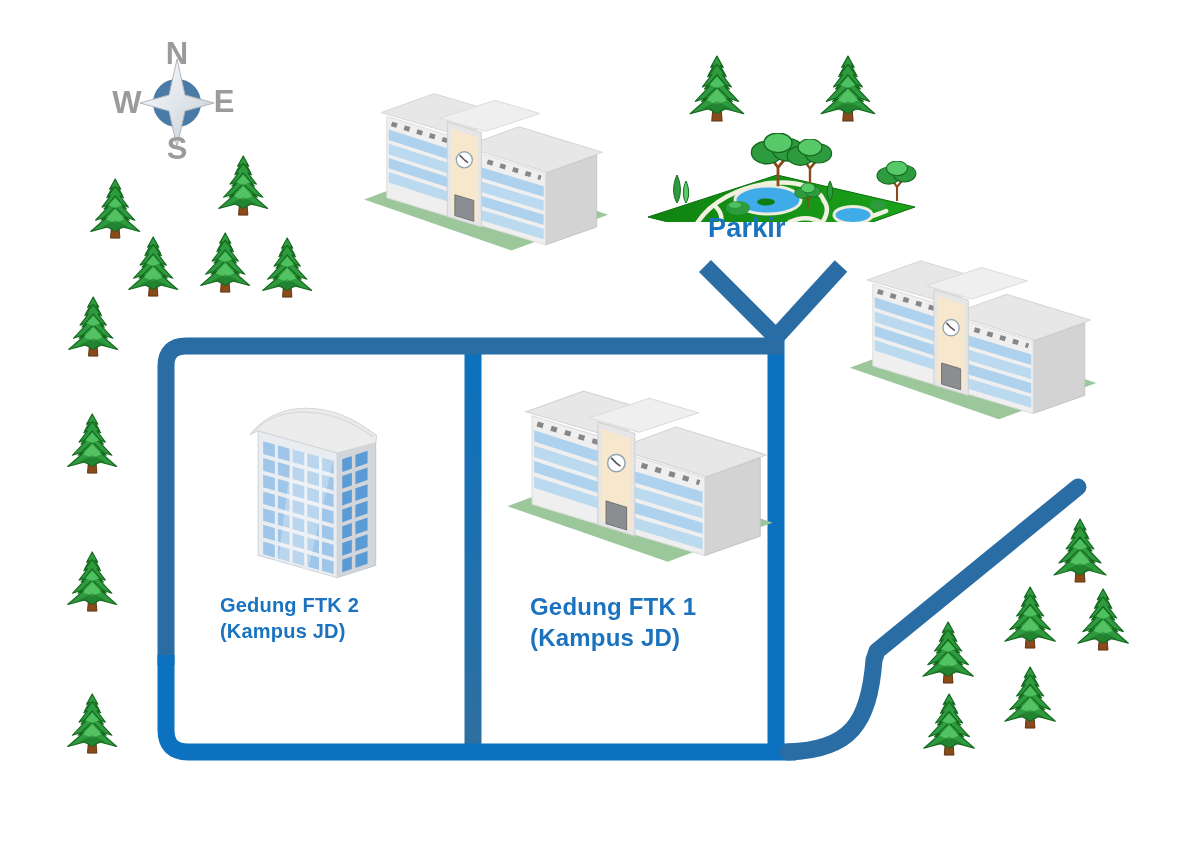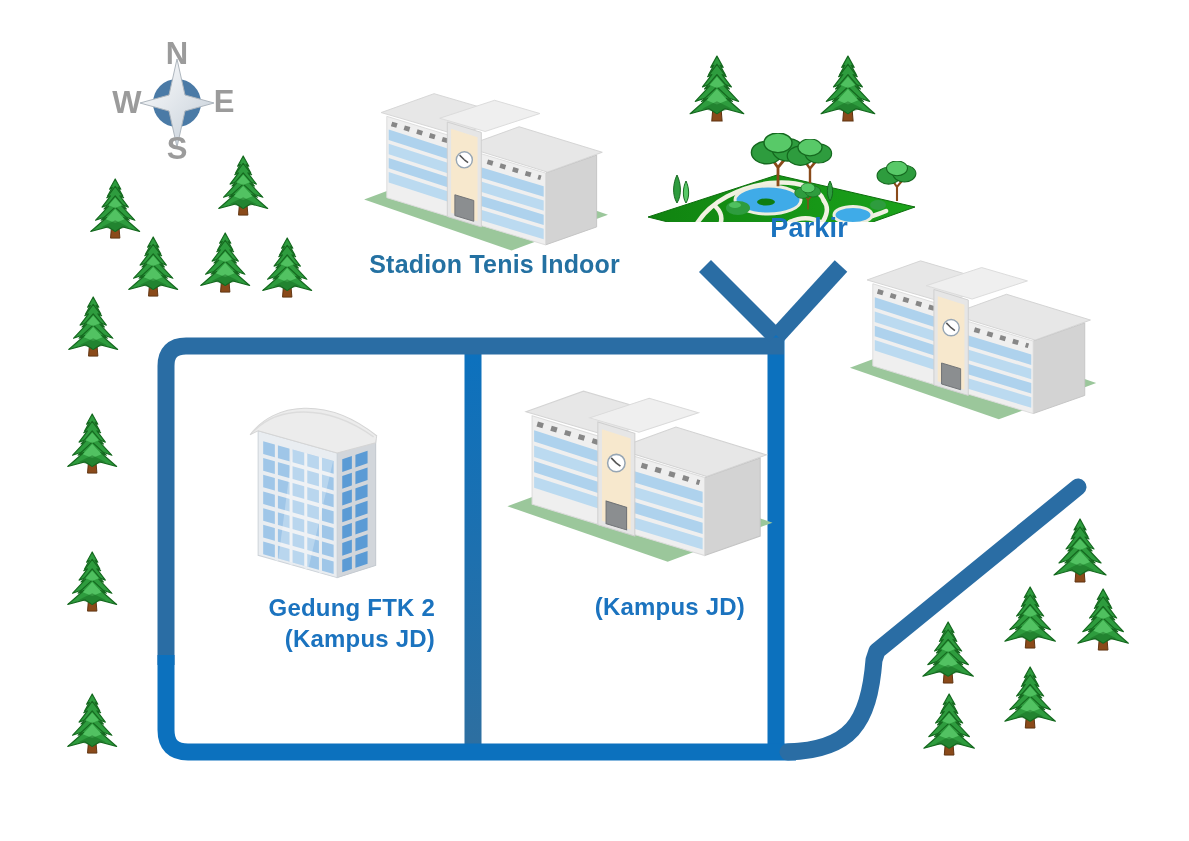--- a/index.html
+++ b/index.html
@@ -5,21 +5,21 @@
   html,body{margin:0;padding:0;background:#ffffff;}
   .stage{position:relative;width:1189px;height:841px;background:#ffffff;overflow:hidden;
          font-family:"Liberation Sans",sans-serif;}
   .stage svg{display:block;}
   .layer{position:absolute;left:0;top:0;width:100%;height:100%;}
   .rd{fill:none;stroke-width:17;}
   .rd-dark{stroke:var(--road-dark);}
   .rd-bright{stroke:var(--road-bright);}
   .placed{position:absolute;}
   .tree{position:absolute;}
-  .lbl{position:absolute;font-weight:bold;text-align:right;line-height:1.28;
+  .lbl{position:absolute;font-weight:bold;text-align:left;line-height:1.28;
        color:var(--label-bright);letter-spacing:.2px;}
   .lbl-steel{color:var(--label-steel);}
   .cmp{position:absolute;transform:translate(-50%,-50%);font-weight:bold;font-size:31px;
        color:var(--compass-letter);}
 </style>
 </head>
 <body>
 
 <div class="stage">
 
@@ -234,23 +234,23 @@
         <use href="#pine"></use>
       </svg>
       <svg viewBox="0 0 60 66" class="tree" style="left: 1000.88px; top: 666px; width: 58.24px; height: 64px;">
         <use href="#pine"></use>
       </svg>
       <svg viewBox="0 0 60 66" class="tree" style="left: 919.88px; top: 693px; width: 58.24px; height: 64px;">
         <use href="#pine"></use>
       </svg>
     </div>
 
-  <div class="lbl lbl-steel" style="left:330px;top:248px;width:290px;font-size:25px">Stadion Tenis Indoor</div>
   <div class="lbl" style="left:708px;top:211px;width:140px;font-size:27px">Parkir</div>
   <div class="lbl" style="left:530px;top:592px;width:215px;font-size:24px">
+    <div>Gedung FTK 1</div>
     <div>(Kampus JD)</div>
   </div>
-  <div class="lbl" style="left:220px;top:593px;width:215px;font-size:24px">
+  <div class="lbl" style="left:220px;top:593px;width:215px;font-size:20px">
     <div>Gedung FTK 2</div>
     <div>(Kampus JD)</div>
   </div>
 
 </div>
 
 </body></html>

